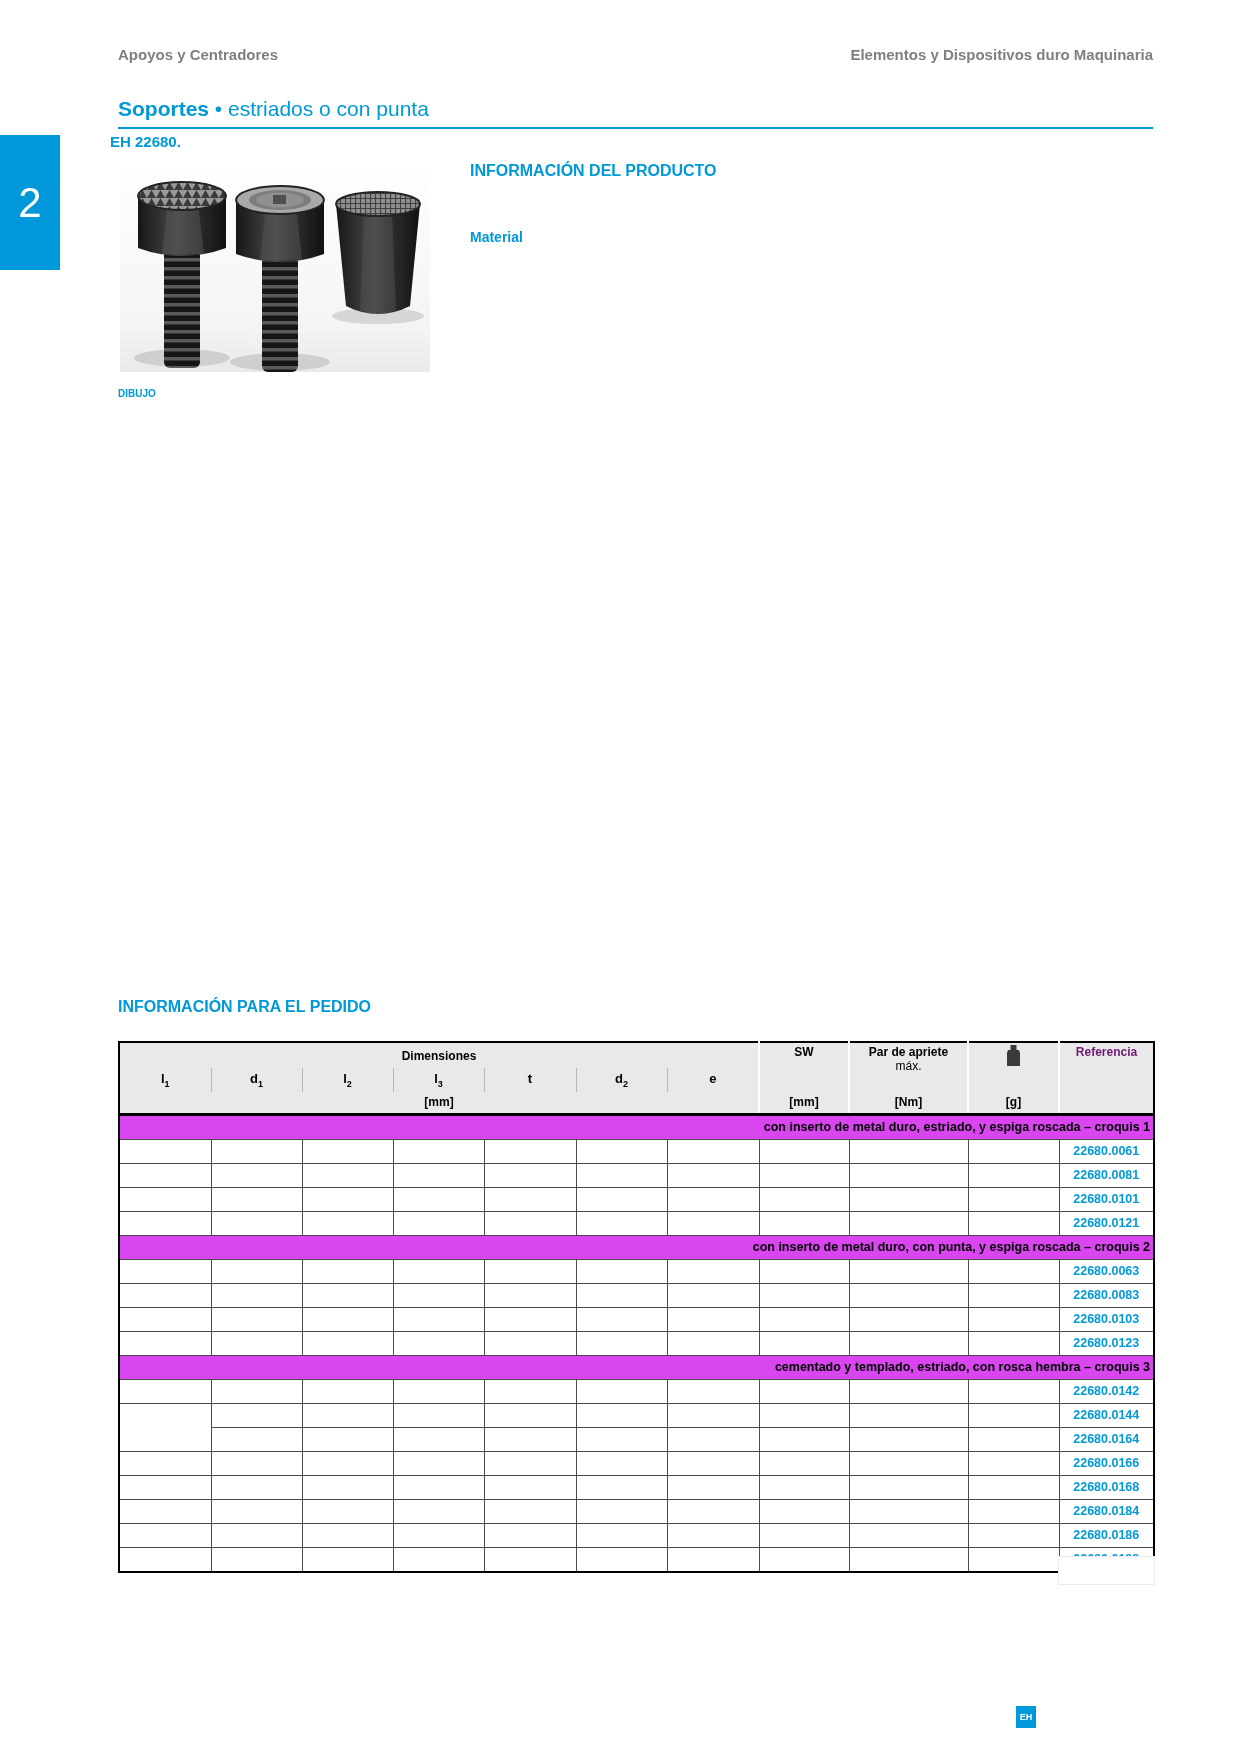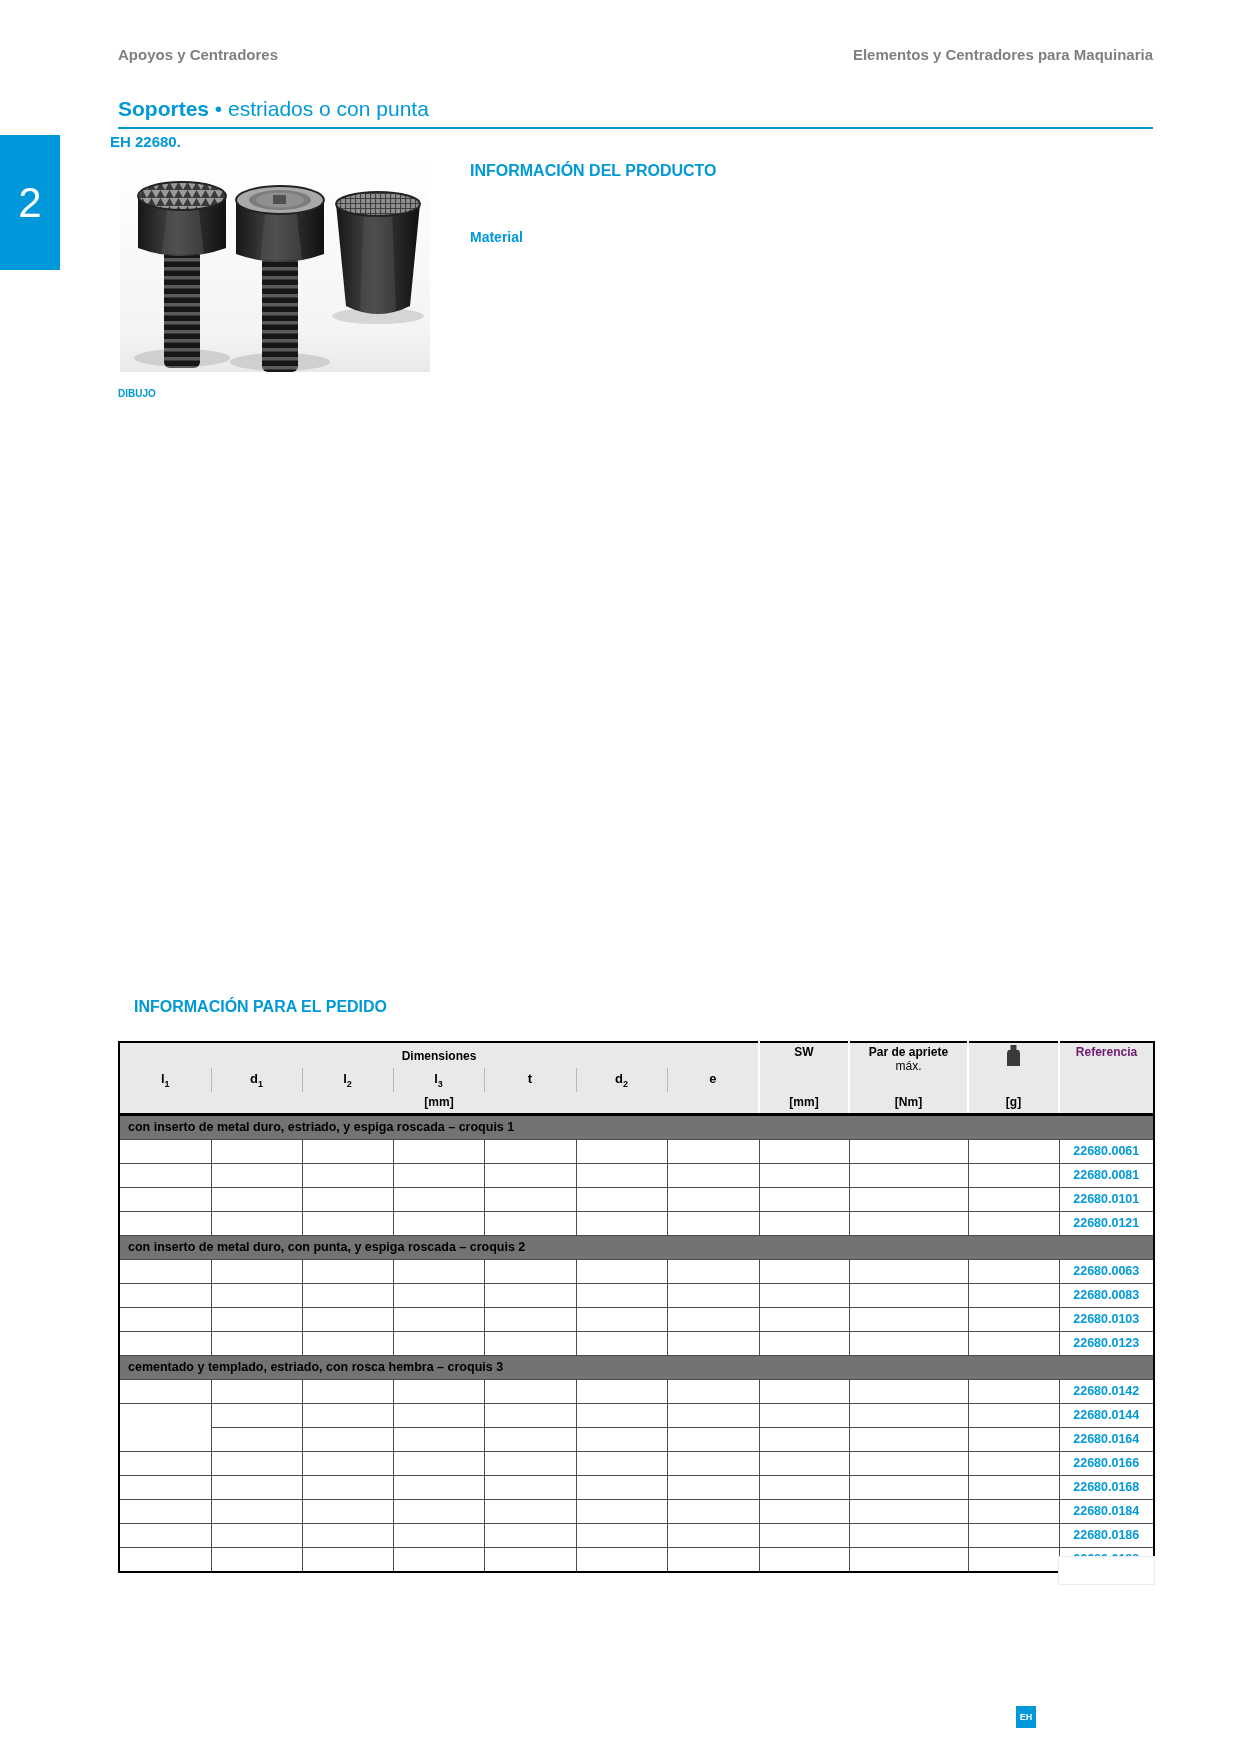--- a/index.html
+++ b/index.html
@@ -18,57 +18,57 @@
   .title b{font-weight:bold;}
   .title-rule{left:118px;top:127px;width:1035px;height:2px;background:#0099d8;}
   .eh-code{left:110px;top:133px;font-size:15px;font-weight:bold;color:#0099d8;}
   
   .photo{left:120px;top:158px;width:310px;height:214px;background:#fdfdfd;}
   
   .b-head{font-weight:bold;color:#0099d8;}
   .desc-head{left:470px;top:162px;font-size:16px;}
   .material{left:470px;top:229px;font-size:14px;}
   .dibujo{left:118px;top:388px;font-size:10px;}
-  .info-head{left:118px;top:998px;font-size:16px;margin-left:16px;}
+  .info-head{left:118px;top:998px;font-size:16px;}
   
   .order{left:118px;top:1041px;}
   table{border-collapse:collapse;table-layout:fixed;width:1035px;border:2px solid #000;}
   thead td{background:#e9e9e9;text-align:center;font-size:12px;font-weight:bold;
            padding:2px 3px;vertical-align:top;}
   thead td.mid{vertical-align:middle;}
   tr.hA{height:26px;padding-left:16px;} tr.hB{height:24px;} tr.hC{height:22px;}
   .gsep{border-left:2px solid #ffffff;}
   .dimcell{border-left:1px solid #b8b8b8;font-size:13px;}
   .dimfirst{border-left:none;}
   sub{font-size:9px;}
   .torq .mx{font-weight:normal;}
   .refhead{color:#701a75;border-bottom:3px solid #000;}
   tr.hC td{border-bottom:3px solid #000;}
   tbody td{border:1px solid #4d4d4d;height:23px;font-size:12.5px;padding:0 3px;}
-  tr.section td{background:#737373;font-weight:bold;text-align:left;
+  tr.section td{background:#d946ef;font-weight:bold;text-align:right;
                 padding-left:8px;border-left:1px solid #000;border-right:1px solid #000;}
   td.ref{color:#0099d8;font-weight:bold;text-align:center;background:#fff;white-space:nowrap;}
   
   .white-box{left:1058px;top:1556px;width:95px;height:27px;background:#fff;border:1px solid #ececec;}
   .page-num{left:72px;top:1824px;font-size:17px;font-weight:bold;color:#4d4d4d;}
   .eh-logo{left:1016px;top:1706px;width:20px;height:22px;background:#0098da;color:#fff;
            font-size:9px;font-weight:bold;display:flex;align-items:center;justify-content:center;}
   .wicon{width:15px;height:21px;display:inline-block;}
 </style>
 </head>
 <body>
 
 <div id="page">
 
   <div class="abs side-tab">
     <span>2</span>
   </div>
 
   <div class="abs runhead rh-left">Apoyos y Centradores</div>
-  <div class="abs runhead rh-right">Elementos y Centradores para Maquinaria</div>
+  <div class="abs runhead rh-right">Elementos y Dispositivos duro Maquinaria</div>
 
   <div class="abs title"><b>Soportes</b>&nbsp;<span>• estriados o con punta</span></div>
   <div class="abs title-rule"></div>
   <div class="abs eh-code">EH 22680.</div>
 
   <div class="abs photo">
     <svg width="310" height="214" viewBox="0 0 310 214">
       <defs>
         <linearGradient id="bgg" x1="0" y1="0" x2="0" y2="1">
           <stop offset="0" stop-color="#ffffff"></stop>

